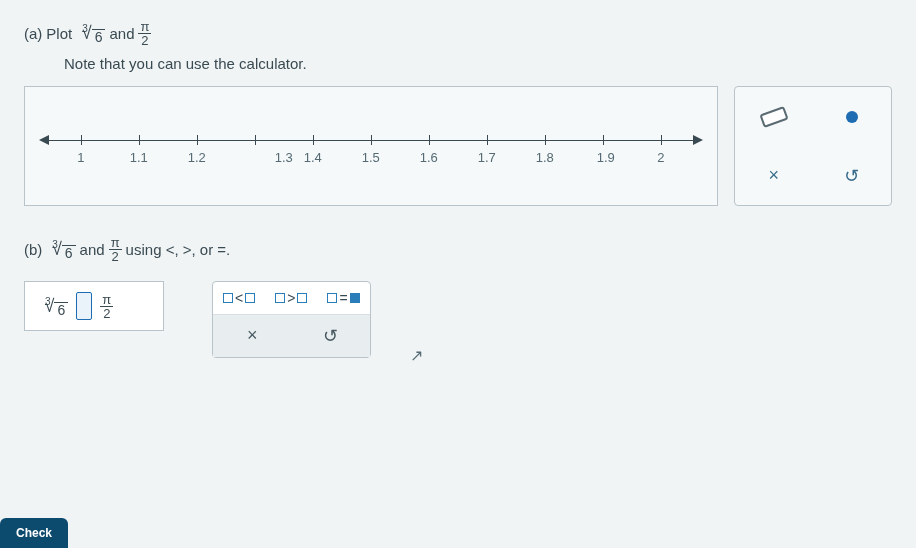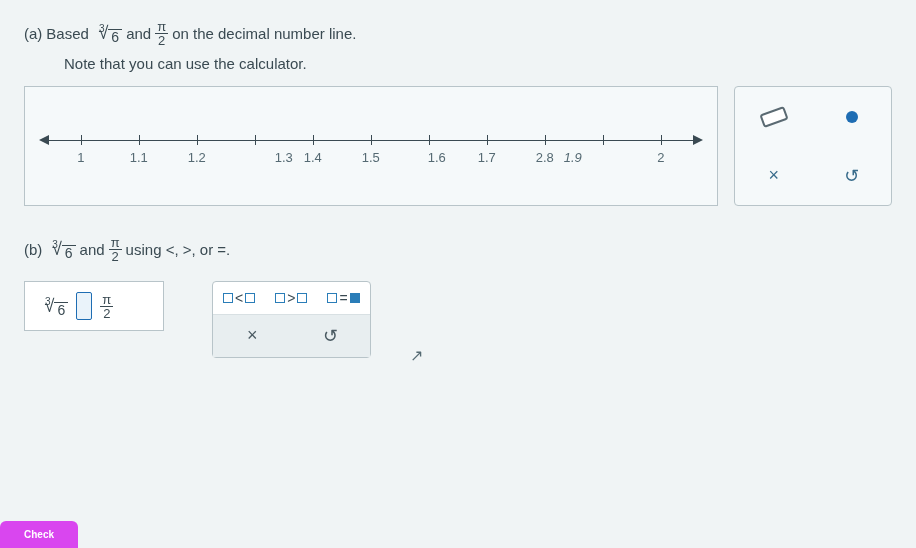--- a/index.html
+++ b/index.html
@@ -102,41 +102,40 @@
     .kp-btn { text-align: center; font-size: 18px; color: #4a5a62; cursor: pointer; }
     .kp-reset { color: #4a5a62; font-size: 18px; }
 
     .cursor-tick {
       position: absolute; top: 346px; left: 410px; font-size: 16px; color: #556a73;
       pointer-events: none;
     }
 
     .check-btn {
       position: absolute; left: 0; bottom: 0;
-      background: #d946ef; color: #fff; border-radius: 6px 6px 0 0;
-      padding: 8px 24px; font-weight: bold; font-size: 10px;
+      background: #0c4a6e; color: #fff; border-radius: 6px 6px 0 0;
+      padding: 8px 16px; font-weight: bold; font-size: 12px;
     }
   </style>
 </head>
 <body>
 
 <div class="prompt-line">
   <span>(a)</span>
-  <span>Based</span>
+  <span>Plot</span>
   <span class="math-radical">
     <span class="idx">3</span>
     <span class="surd">√</span>
     <span class="radicand">6</span>
   </span>
   <span>and</span>
   <span class="math-frac">
     <span class="num">π</span>
     <span class="den">2</span>
   </span>
-  <span>on the decimal number line.</span>
 </div>
 <div class="prompt-line indent">Note that you can use the calculator.</div>
 
 <div class="nl-wrap">
   <div class="nl-box">
     <div class="numberline" id="numberline">
       <div class="nl-arrow-l"></div>
       <div class="nl-axis"></div>
       <div class="nl-arrow-r"></div>
 
@@ -146,27 +145,27 @@
         <div class="tick-label" style="left: 98px;">1.1</div>
         <div class="tick" style="left: 156px;"></div>
         <div class="tick-label" style="left: 156px;">1.2</div>
         <div class="tick" style="left: 214px;"></div>
         <div class="tick-label" style="left: 214px; margin-left: 29px;">1.3</div>
         <div class="tick" style="left: 272px;"></div>
         <div class="tick-label" style="left: 272px;">1.4</div>
         <div class="tick" style="left: 330px;"></div>
         <div class="tick-label" style="left: 330px;">1.5</div>
         <div class="tick" style="left: 388px;"></div>
-        <div class="tick-label" style="left: 388px; margin-left: 8px;">1.6</div>
+        <div class="tick-label" style="left: 388px;">1.6</div>
         <div class="tick" style="left: 446px;"></div>
         <div class="tick-label" style="left: 446px; text-align: right;">1.7</div>
         <div class="tick" style="left: 504px;"></div>
-        <div class="tick-label" style="left: 504px;">2.8</div>
+        <div class="tick-label" style="left: 504px;">1.8</div>
         <div class="tick" style="left: 562px;"></div>
-        <div class="tick-label" style="left: 532px; font-style: italic;">1.9</div>
+        <div class="tick-label" style="left: 565px;">1.9</div>
         <div class="tick" style="left: 620px;"></div>
         <div class="tick-label" style="left: 620px;">2</div>
       </div>
   </div>
   <div class="tool-panel">
     <div class="tool-btn">
         <div class="eraser"></div>
       </div>
     <div class="tool-btn">
         <div class="dot-tool"></div>

